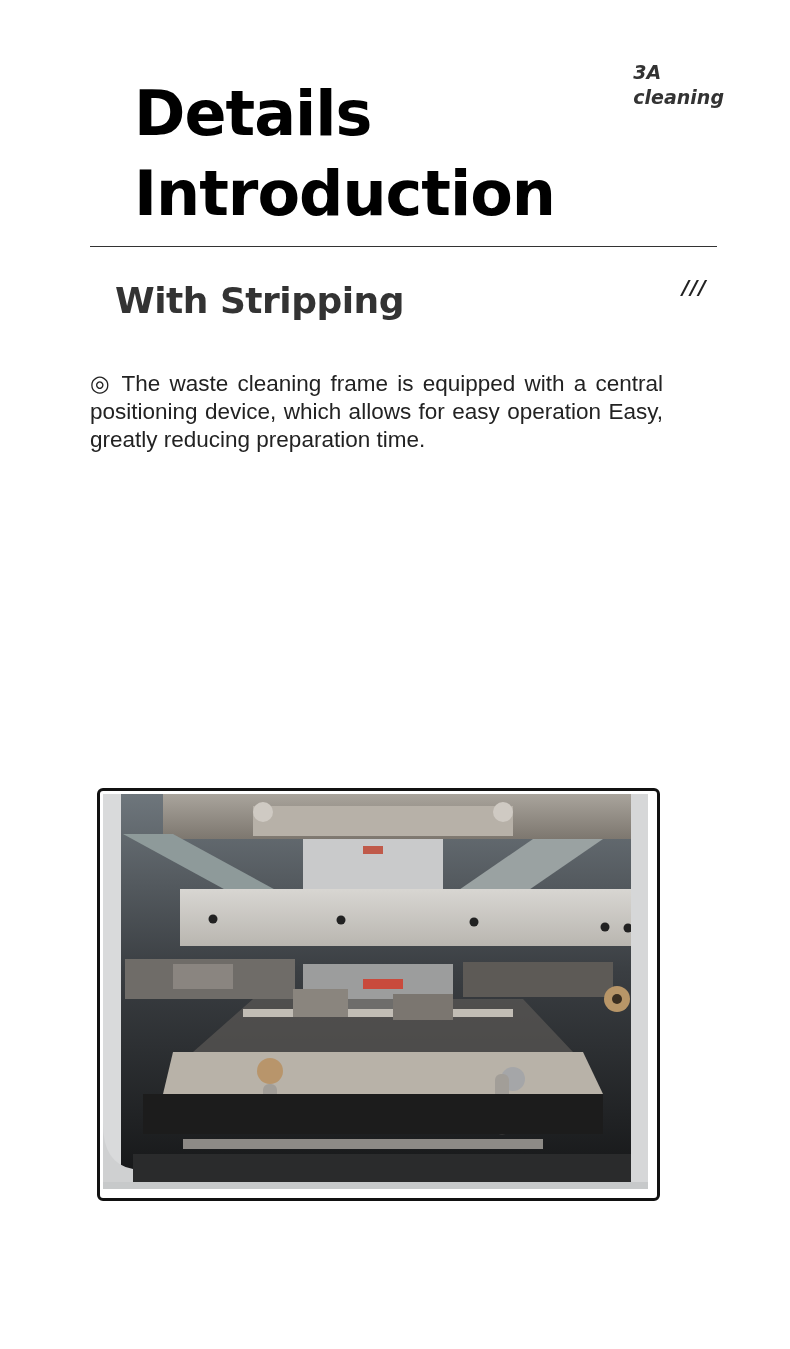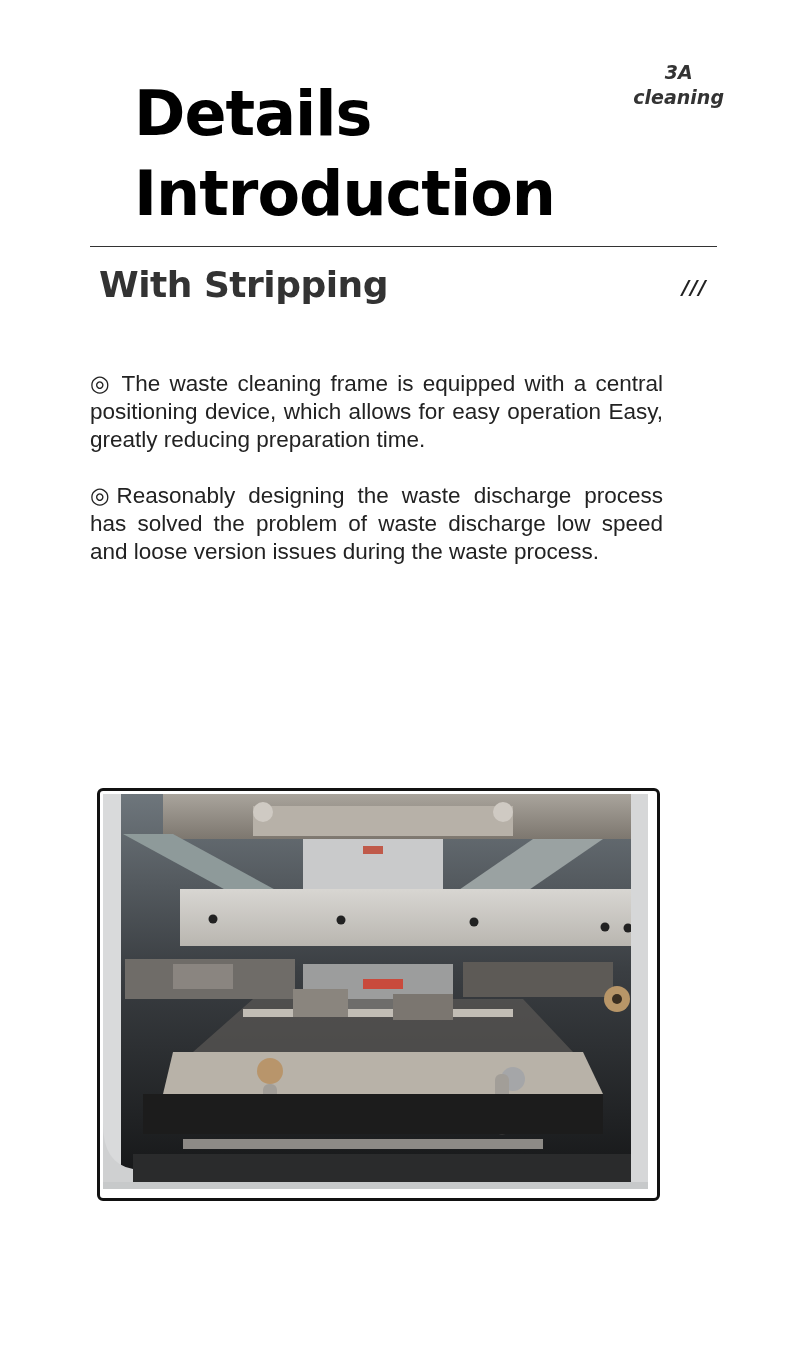--- a/index.html
+++ b/index.html
@@ -25,42 +25,42 @@
       font-size: 62px;
       line-height: 80px;
       letter-spacing: -1px;
       color: #000000;
     }
     .title span { display: block; margin-left: 44px; }
     .brand {
       position: absolute;
       right: 66px;
       top: 60px;
-      text-align: center;
+      text-align: left;
       font-family: "DejaVu Sans", "Liberation Sans", sans-serif;
       font-weight: bold;
       font-style: italic;
       font-size: 19px;
       line-height: 25px;
       color: #333333;
     }
     .brand span { display: block; }
     .divider {
       position: absolute;
       left: 90px;
       top: 246px;
       width: 627px;
       height: 0;
       border-top: 1.5px solid #333333;
     }
     .subtitle {
       position: absolute;
       left: 99px;
       top: 259px;
-      margin: 0;
+      margin: 16px;
       font-family: "DejaVu Sans", "Liberation Sans", sans-serif;
       font-weight: bold;
       font-size: 36px;
       line-height: 52px;
       letter-spacing: -0.5px;
       color: #333333;
     }
     .slashes {
       position: absolute;
       left: 682px;
@@ -121,21 +121,20 @@
   <span>cleaning</span>
 </div>
 
 <div class="divider"></div>
 
 <h2 class="subtitle">With Stripping</h2>
 <div class="slashes">///</div>
 
 <div class="body-text">
   <p class="para">◎ The waste cleaning frame is equipped with a central positioning device, which allows for easy operation Easy, greatly reducing preparation time.</p>
-  <p class="para">◎Reasonably designing the waste discharge process has solved the problem of waste discharge low speed and loose version issues during the waste process.</p>
 </div>
 
 <div class="photo-frame">
   <div class="photo" title="Photo of die-cutting machine stripping section with waste cleaning frame">
     <svg width="545" height="395" viewBox="0 0 545 395">
       <defs>
         <linearGradient id="bg" x1="0" y1="0" x2="0" y2="1">
           <stop offset="0" stop-color="#6e767c"></stop>
           <stop offset="0.45" stop-color="#3a3e42"></stop>
           <stop offset="1" stop-color="#141516"></stop>

